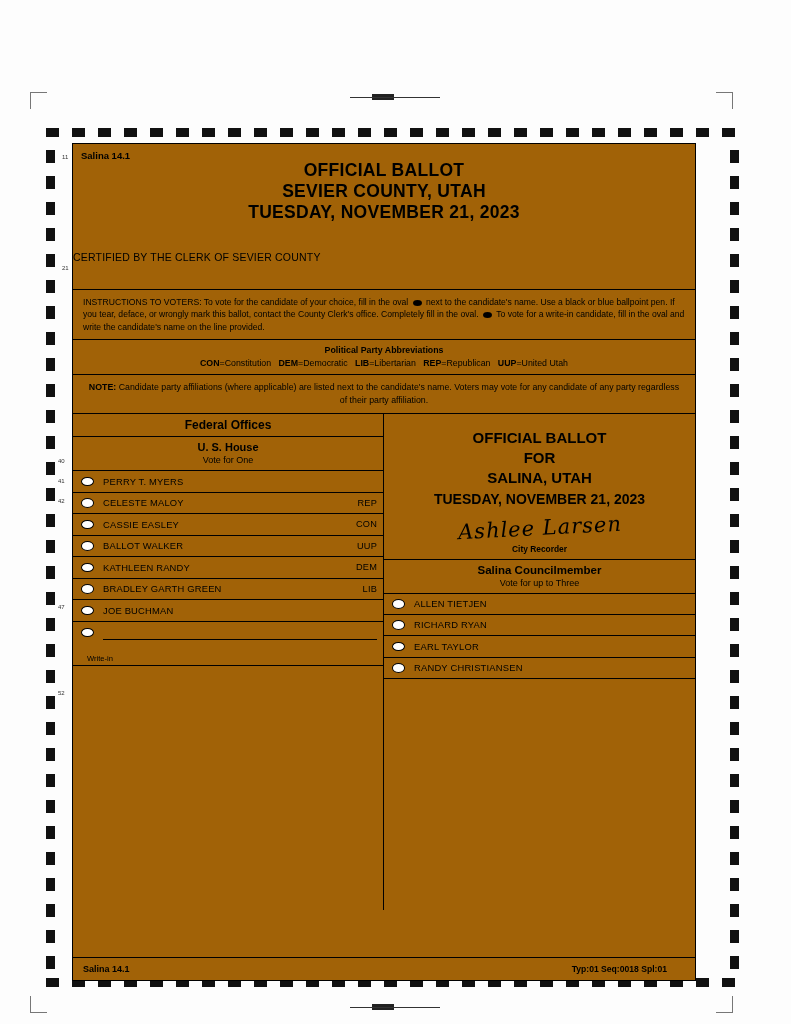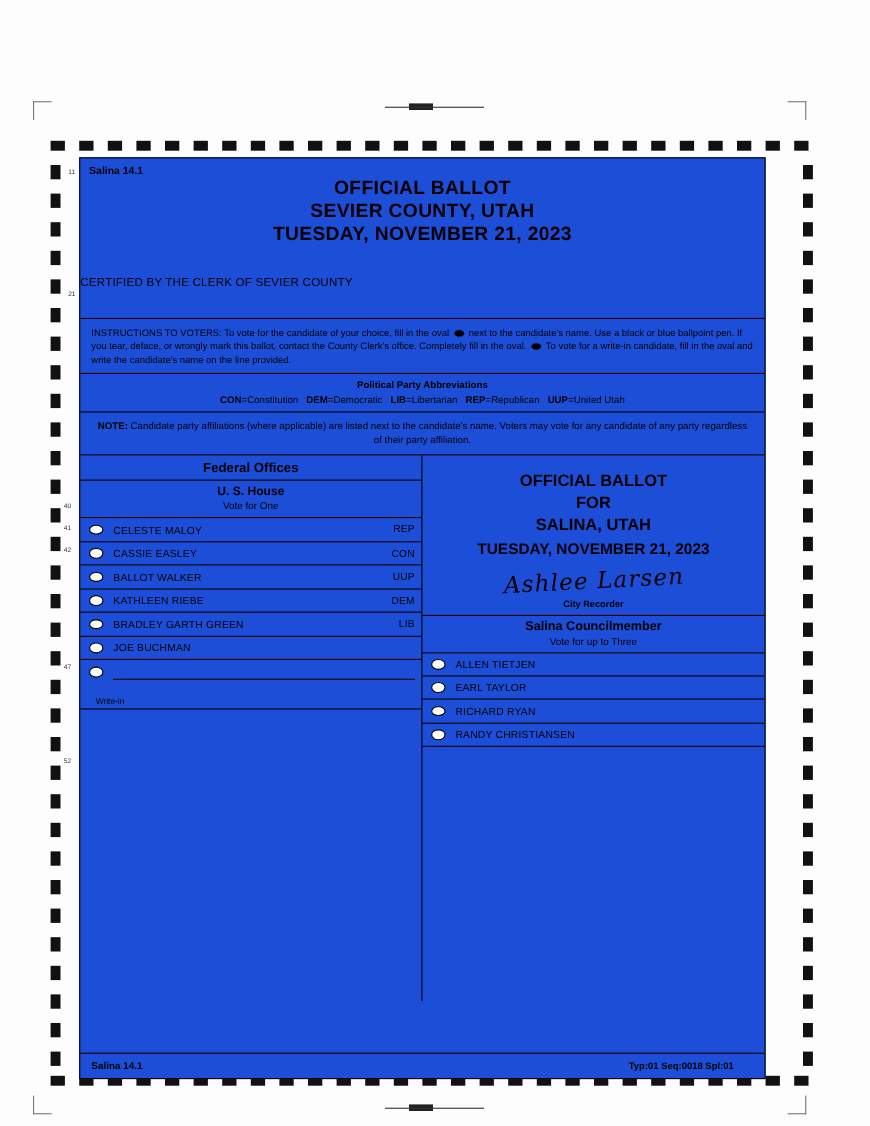--- a/index.html
+++ b/index.html
@@ -67,21 +67,21 @@
   }
 
   
   #ballot {
     position: absolute;
     left: 72px;
     top: 143px;
     width: 624px;
     height: 838px;
     border: 1.2px solid #000;
-    background: #1d4ed8;
+    background: #a16207;
     box-sizing: border-box;
   }
 
   .rowline { border-bottom: 1.2px solid #000; }
 
   
   .hdr {
     text-align: center;
     padding: 16px 0 8px 0;
     position: relative;
@@ -472,36 +472,41 @@
       <div class="col-left">
         <div class="section-title">Federal Offices</div>
 
         <div class="contest-head">
           <div class="office">U. S. House</div>
           <div class="voteinst">Vote for One</div>
         </div>
 
         <div class="cand">
           <span class="oval"></span>
+          <span class="name">PERRY T. MYERS</span>
+          <span class="party"></span>
+        </div>
+        <div class="cand">
+          <span class="oval"></span>
           <span class="name">CELESTE MALOY</span>
           <span class="party">REP</span>
         </div>
         <div class="cand">
           <span class="oval"></span>
           <span class="name">CASSIE EASLEY</span>
           <span class="party">CON</span>
         </div>
         <div class="cand">
           <span class="oval"></span>
           <span class="name">BALLOT WALKER</span>
           <span class="party">UUP</span>
         </div>
         <div class="cand">
           <span class="oval"></span>
-          <span class="name">KATHLEEN RIEBE</span>
+          <span class="name">KATHLEEN RANDY</span>
           <span class="party">DEM</span>
         </div>
         <div class="cand">
           <span class="oval"></span>
           <span class="name">BRADLEY GARTH GREEN</span>
           <span class="party">LIB</span>
         </div>
         <div class="cand">
           <span class="oval"></span>
           <span class="name">JOE BUCHMAN</span>
@@ -533,25 +538,25 @@
           <div class="office" style="font-size:11.5px;">Salina Councilmember</div>
           <div class="voteinst">Vote for up to Three</div>
         </div>
 
         <div class="cand" style="border-top:1px solid #000;">
           <span class="oval"></span>
           <span class="name">ALLEN TIETJEN</span>
         </div>
         <div class="cand">
           <span class="oval"></span>
+          <span class="name">RICHARD RYAN</span>
+        </div>
+        <div class="cand">
+          <span class="oval"></span>
           <span class="name">EARL TAYLOR</span>
-        </div>
-        <div class="cand">
-          <span class="oval"></span>
-          <span class="name">RICHARD RYAN</span>
         </div>
         <div class="cand">
           <span class="oval"></span>
           <span class="name">RANDY CHRISTIANSEN</span>
         </div>
       </div>
     </div>
 
     <div class="foot">
       <div class="left">Salina 14.1</div>

